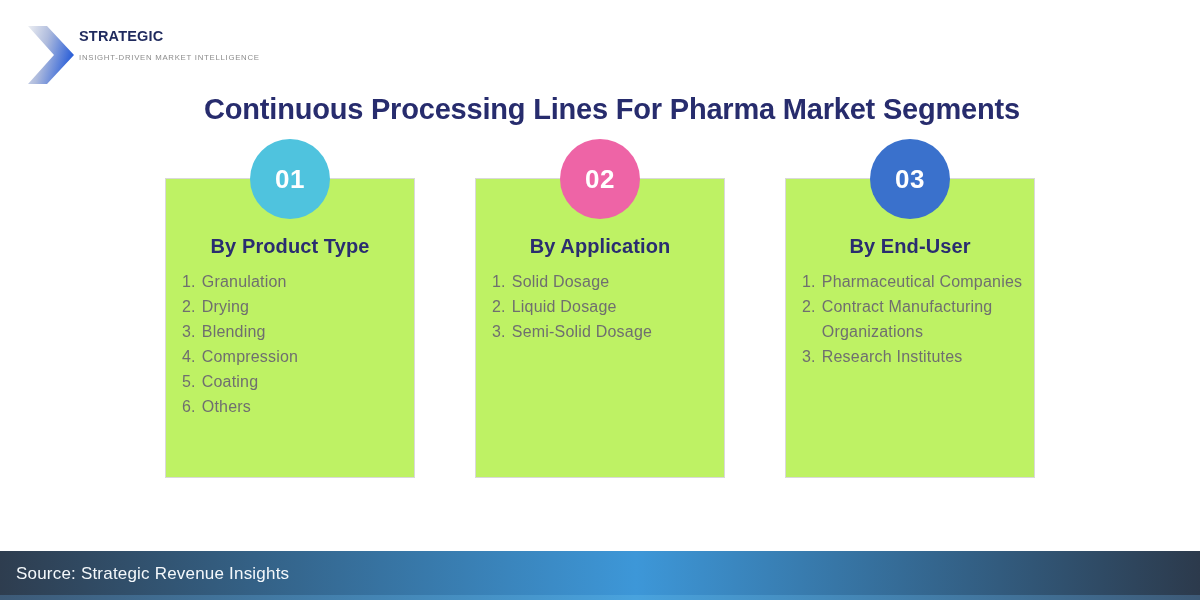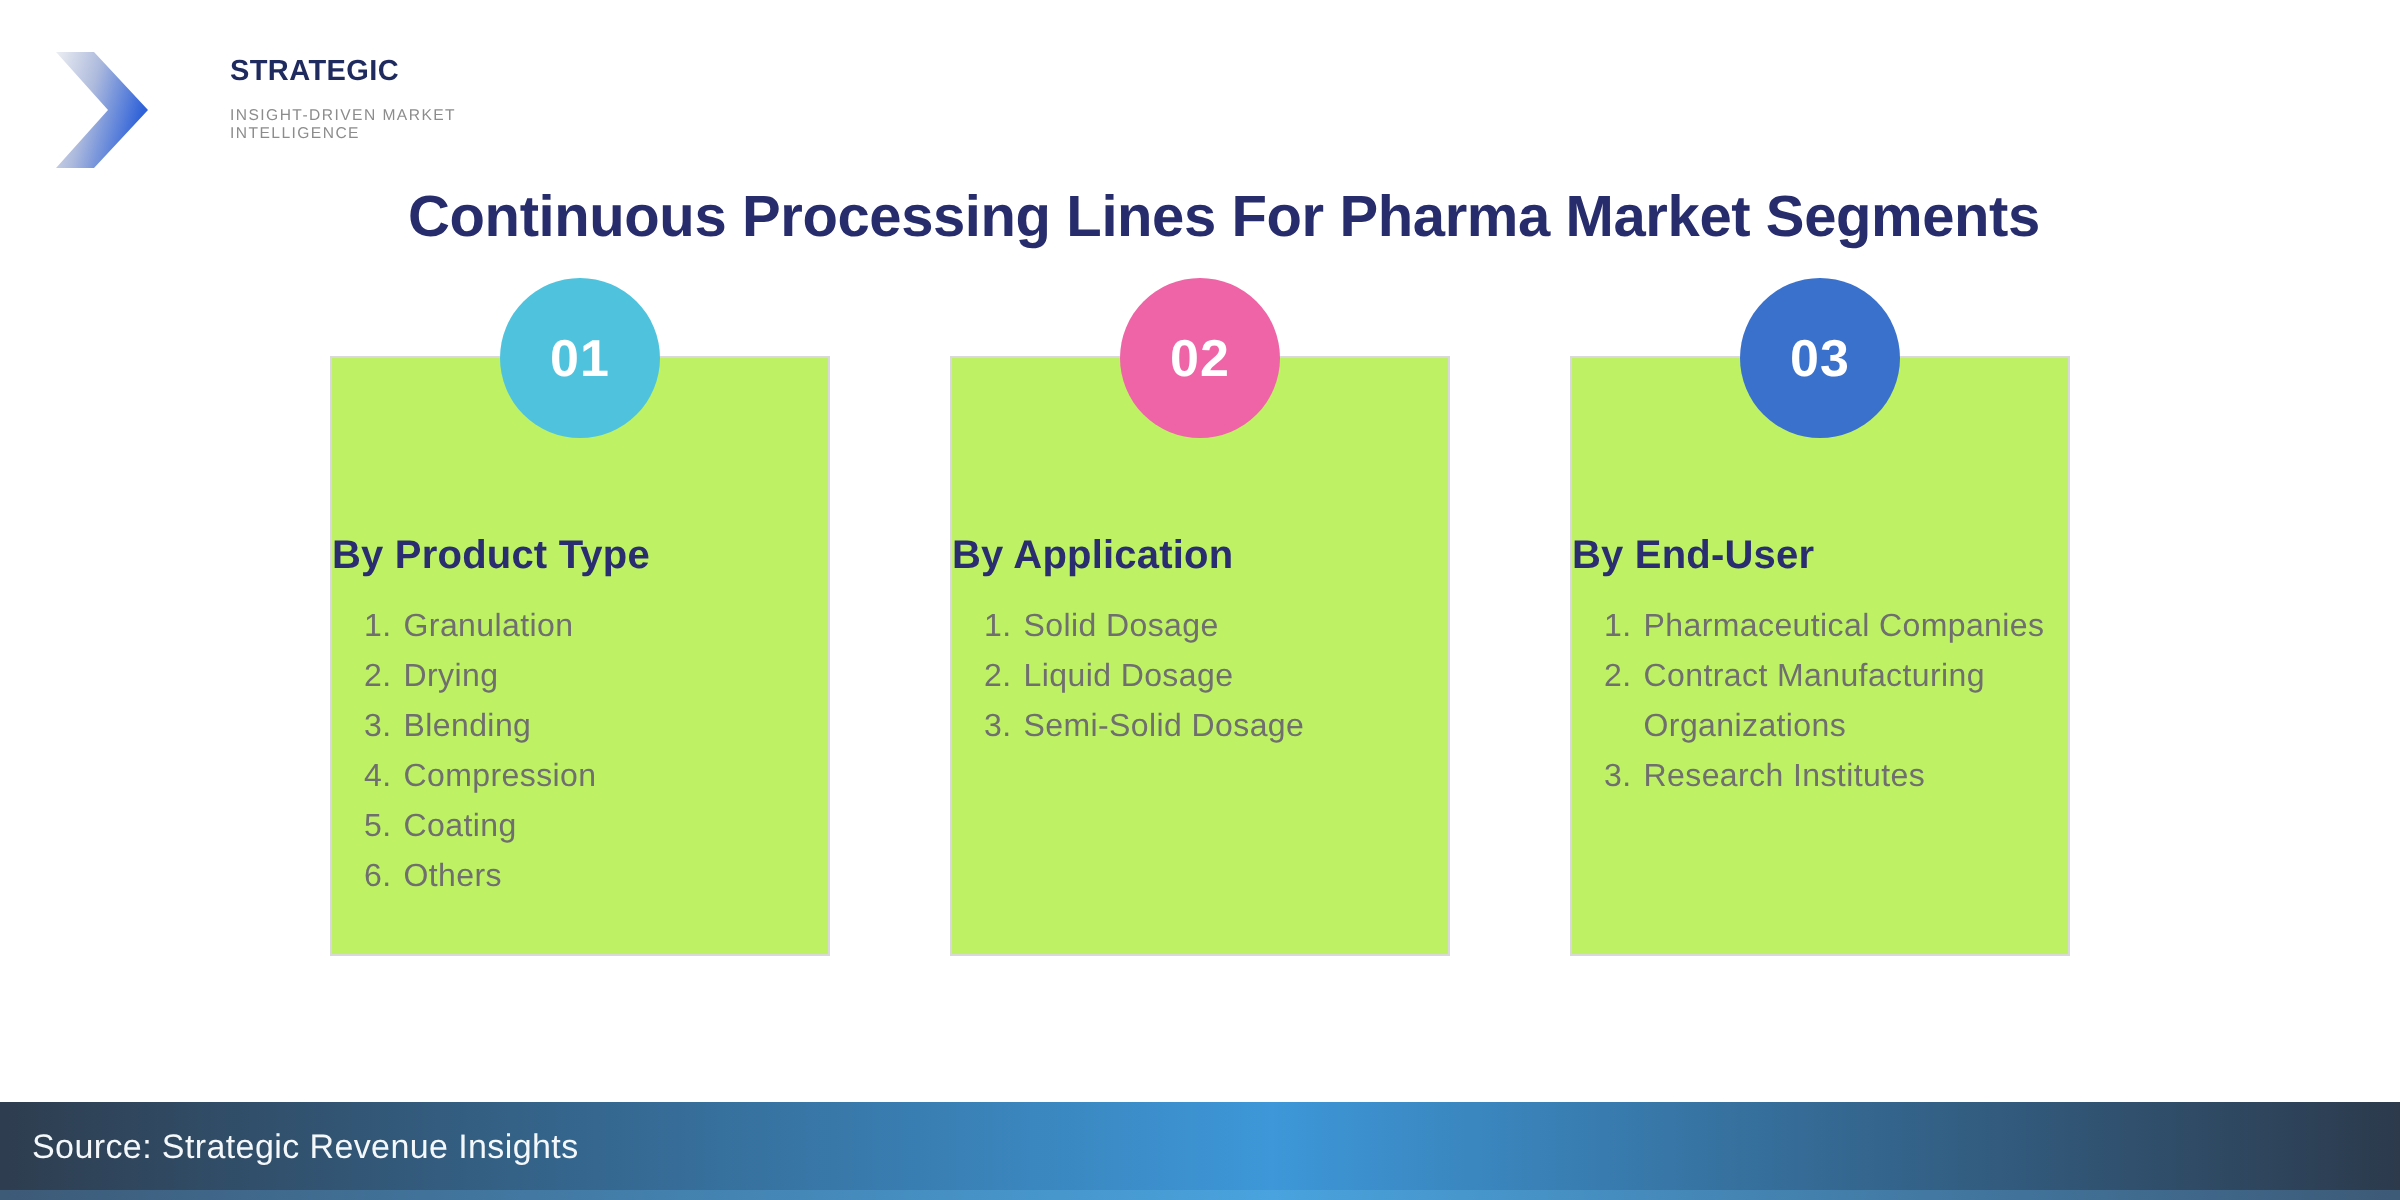--- a/index.html
+++ b/index.html
@@ -9,21 +9,21 @@
     width: 1200px;
     height: 600px;
     background: #ffffff;
     font-family: "Liberation Sans", sans-serif;
     overflow: hidden;
   }
 
   
   .logo { position: absolute; top: 14px; left: 14px; width: 260px; height: 76px; }
   .logo-mark { position: absolute; left: 12px; top: 12px; width: 50px; height: 58px; }
-  .logo-text { position: absolute; left: 65px; top: 14px; margin-left: 36px; }
+  .logo-text { position: absolute; left: 65px; top: 14px; }
   .logo-line {
     font-weight: bold; font-size: 14.5px; line-height: 16px;
     color: #1f2a5e; letter-spacing: 0.2px;
   }
   .logo-tagline {
     margin-top: 9px; font-size: 7.8px; color: #8c8c8c; letter-spacing: 0.72px;
   }
 
   
   .page-title {
@@ -45,22 +45,22 @@
     background: #bef264;
     border: 1px solid #d9d9d9;
   }
   .card-circle {
     position: absolute; top: -40px; left: 50%; transform: translateX(-50%);
     width: 80px; height: 80px; border-radius: 50%;
     display: flex; align-items: center; justify-content: center;
     color: #ffffff; font-size: 26px; font-weight: bold; letter-spacing: 0.5px;
   }
   .card-heading {
-    margin-top: 88px;
-    text-align: left;
+    margin-top: 56px;
+    text-align: center;
     font-size: 20px; font-weight: bold; color: #2a2d70;
     letter-spacing: 0.1px;
   }
   .card-list {
     list-style: none;
     margin-top: 11px;
     padding: 0 8px 0 16px;
     counter-reset: seg;
   }
   .card-list li {

